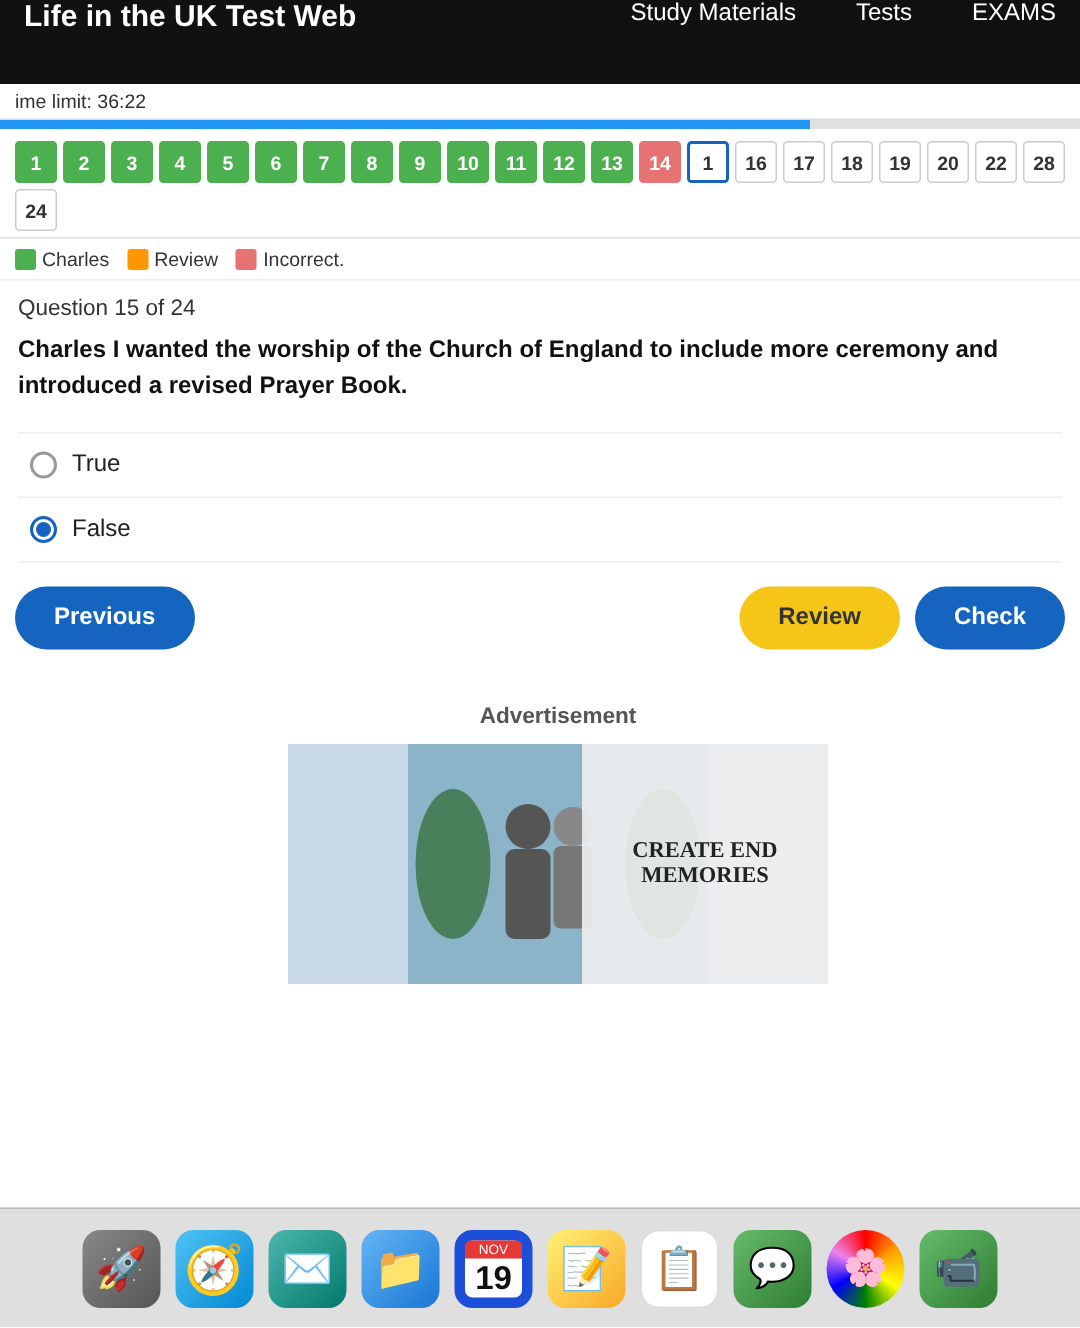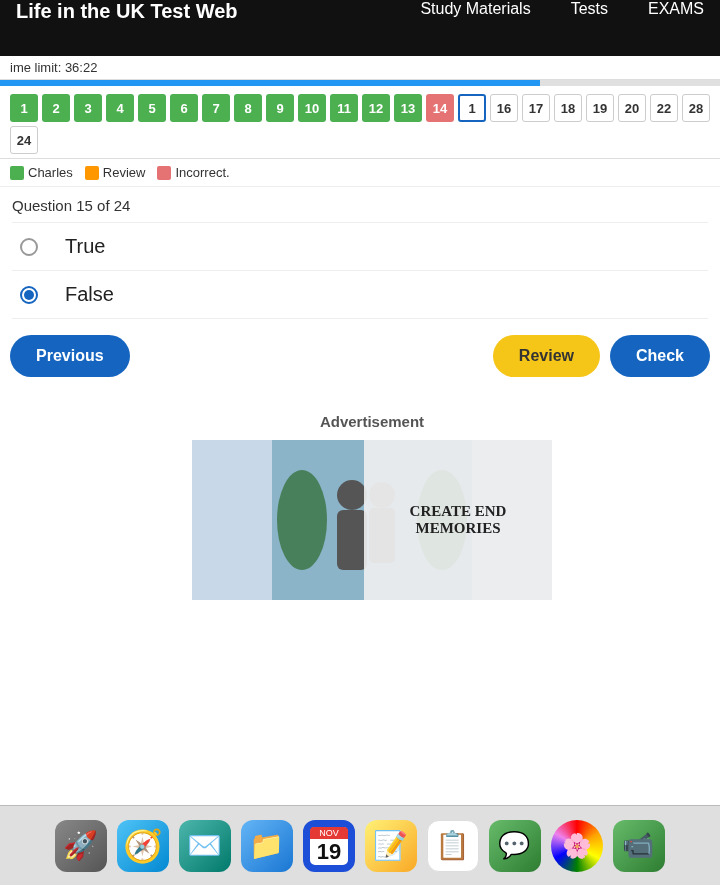--- a/index.html
+++ b/index.html
@@ -121,24 +121,24 @@
     
     .options-list {
       list-style: none;
       display: flex;
       flex-direction: column;
       gap: 0;
     }
     .option-item {
       display: flex;
       align-items: center;
-      gap: 27px;
+      gap: 10px;
       padding: 12px 8px;
       border-bottom: 1px solid #eee;
-      font-size: 20px;
+      font-size: 16px;
       color: #222;
       cursor: pointer;
     }
     .option-item:first-child {
       border-top: 1px solid #eee;
     }
     .radio-outer {
       width: 18px;
       height: 18px;
       border-radius: 50%;
@@ -215,21 +215,21 @@
       align-items: center;
       justify-content: center;
       position: relative;
       overflow: hidden;
     }
     .ad-overlay-text {
       position: absolute;
       right: 0;
       top: 0;
       bottom: 0;
-      width: 188px;
+      width: 164px;
       background: rgba(240,240,240,0.9);
       display: flex;
       flex-direction: column;
       align-items: center;
       justify-content: center;
       font-size: 15px;
       font-weight: bold;
       color: #222;
       text-align: center;
       padding: 10px;
@@ -333,20 +333,21 @@
     <span>Review</span>
   </div>
   <div class="legend-item">
     <span class="legend-dot incorrect"></span>
     <span>Incorrect.</span>
   </div>
 </div>
 
 <div class="question-section">
   <div class="question-meta">Question 15 of 24</div>
+  <div class="question-text">Charles I wanted the worship of the Church of England to include more ceremony and introduced a revised Prayer Book.</div>
 
   <ul class="options-list">
     <li class="option-item">
       <div class="radio-outer"></div>
       <span>True</span>
     </li>
     <li class="option-item">
       <div class="radio-outer selected">
         <div class="radio-inner"></div>
       </div>

